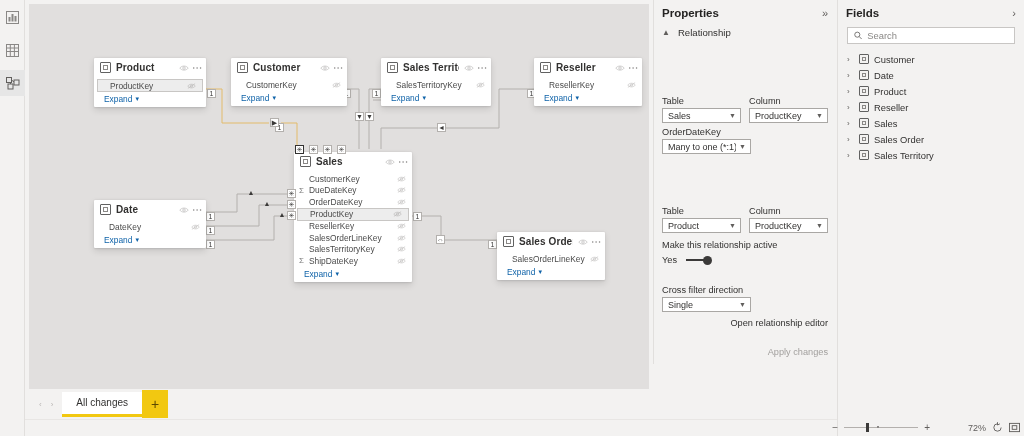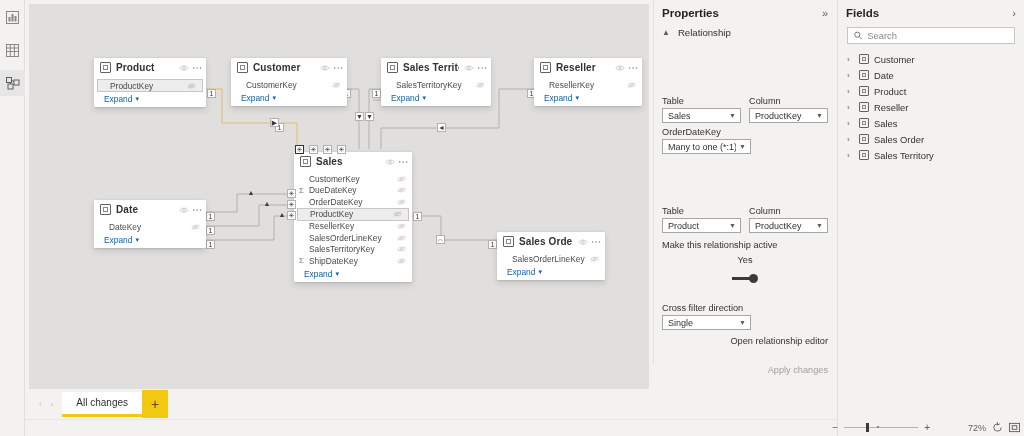--- a/index.html
+++ b/index.html
@@ -136,21 +136,21 @@
   .frow { display: flex; gap: 8px; }
   .fcol { flex: 1; min-width: 0; margin-top: 48px; }
   .dd {
     height: 15px; background: #fff; border: 1px solid #a9a7a4;
     display: flex; align-items: center; padding: 0 4px 0 5px;
     font-size: 9px; color: #323130; cursor: pointer;
   }
   .dd .v { flex: 1; overflow: hidden; white-space: nowrap; }
   .dd .c { font-size: 7px; color: #605e5c; margin-left: 3px; }
   .dd.narrow { width: 89px; }
-  .toggle-row { display: flex; align-items: center; gap: 9px; margin: 5px 0 2px; flex-direction: column; }
+  .toggle-row { display: flex; align-items: center; gap: 9px; margin: 5px 0 2px; }
   .tg-lbl { font-size: 9.2px; color: #323130; }
   .tg {
     width: 26px; height: 9px; position: relative; cursor: pointer;
   }
   .tg .bar { position: absolute; left: 0; top: 3px; width: 20px; height: 2.5px; background: #3b3a39; }
   .tg .knob { position: absolute; right: 0; top: 0; width: 9px; height: 9px; border-radius: 50%; background: #3b3a39; }
   .link-right {
     text-align: right; font-size: 9.2px; color: #323130; padding: 3px 0 0;
     cursor: pointer;
   }

